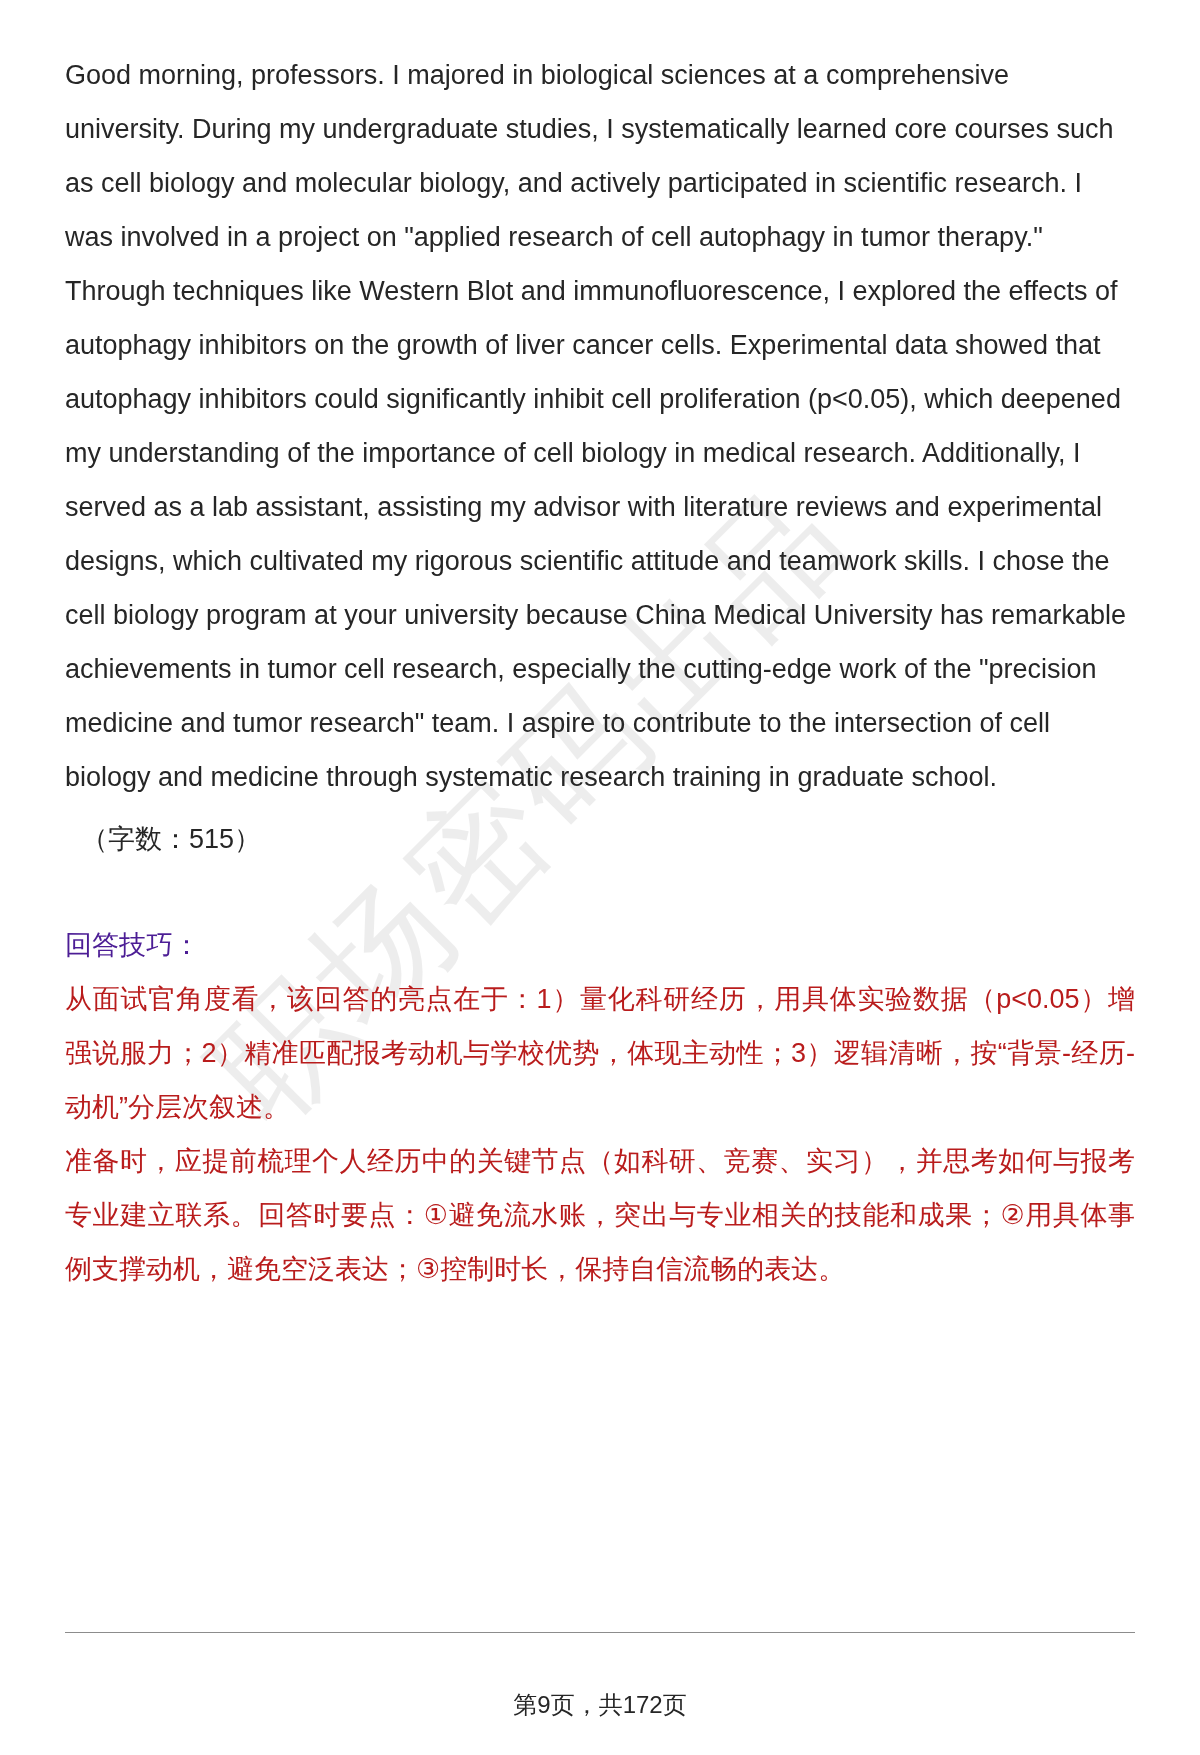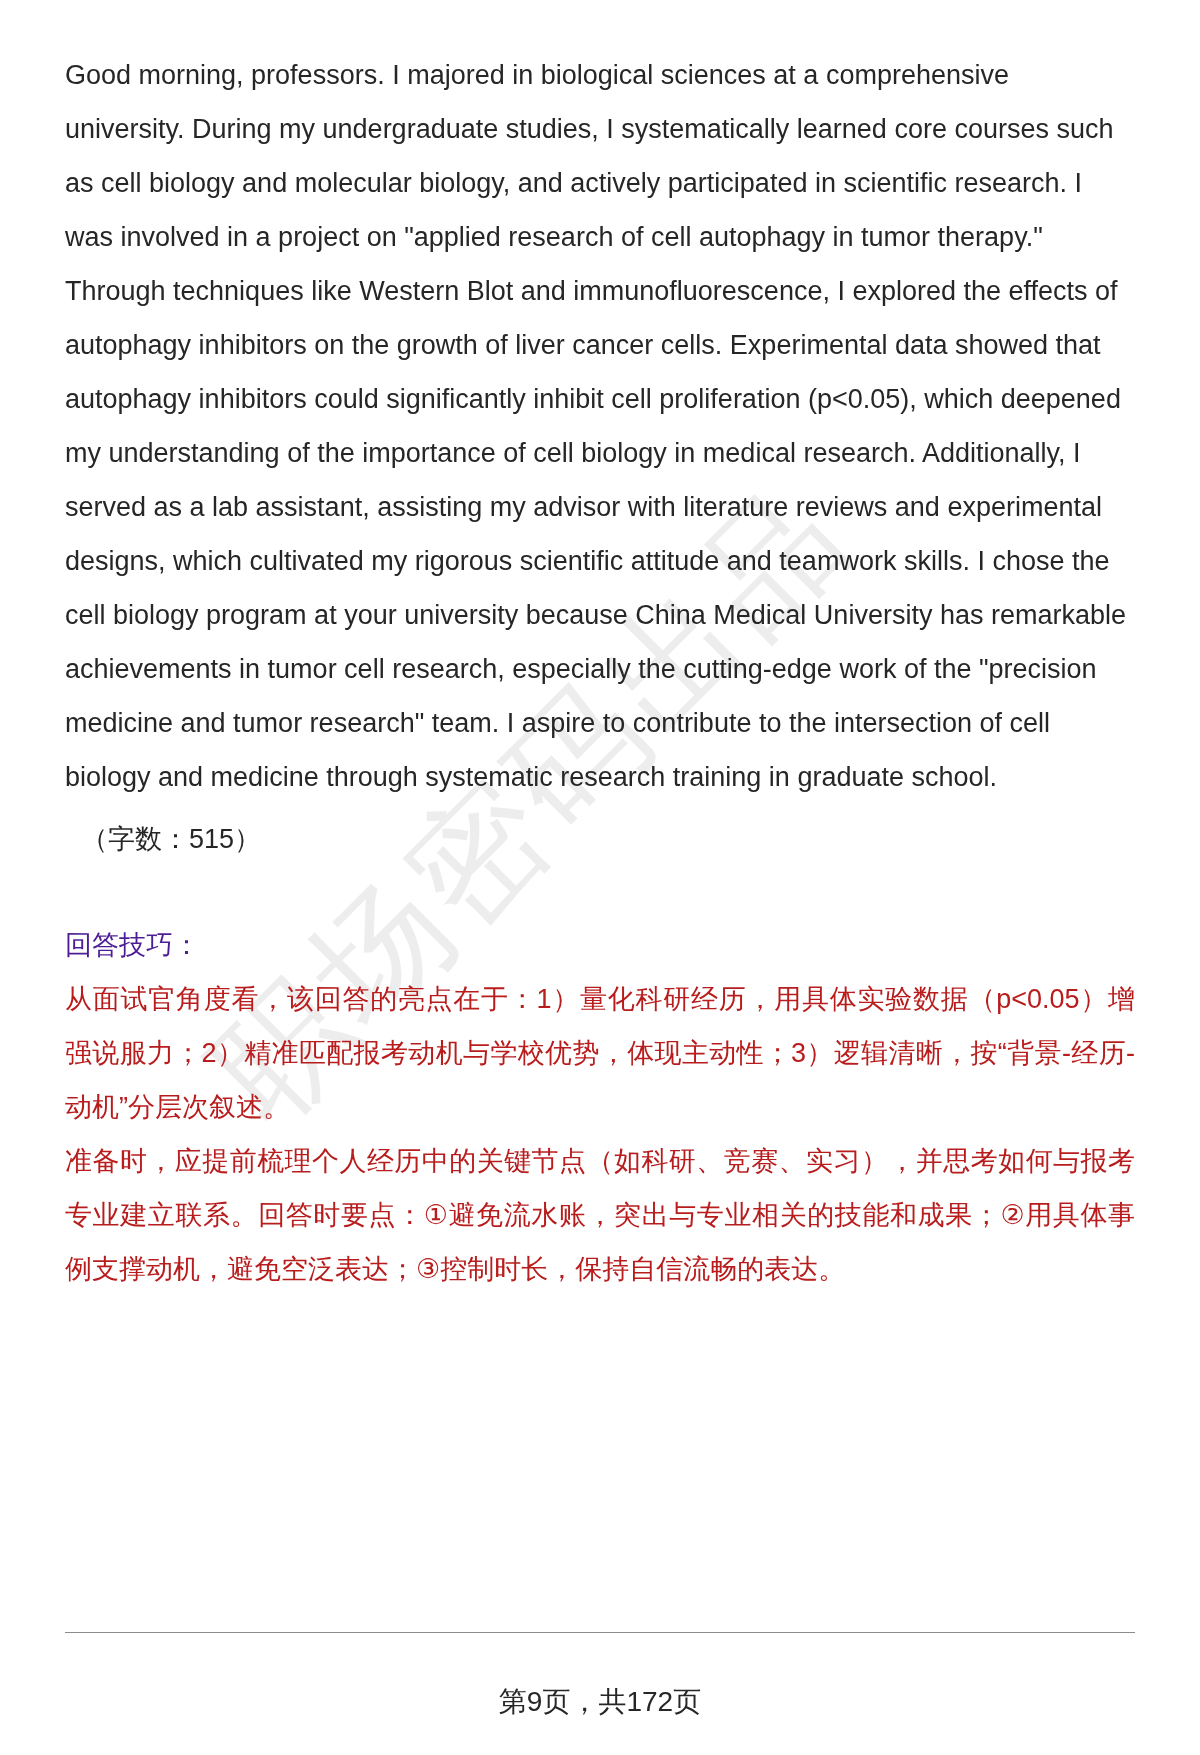--- a/index.html
+++ b/index.html
@@ -72,21 +72,21 @@
     border-top: 1px solid #8c8c8c;
     margin: 0;
     z-index: 1;
   }
   .footer {
     position: absolute;
     bottom: 34px;
     left: 0;
     width: 100%;
     text-align: center;
-    font-size: 28px;
+    font-size: 24px;
     color: #262626;
     z-index: 1;
   }
 </style>
 </head>
 <body>
 
 <div class="page">
 
   <div class="watermark">职场密码出品</div>

